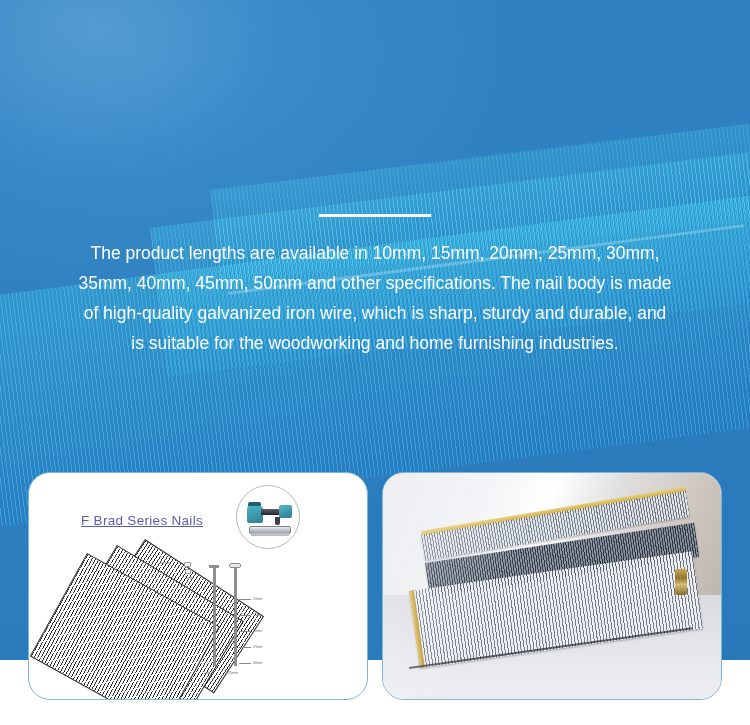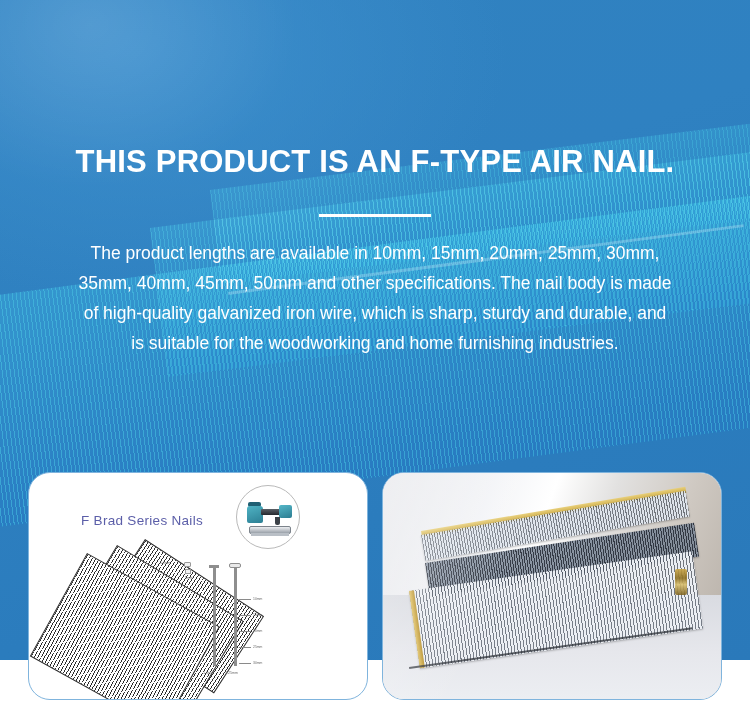--- a/index.html
+++ b/index.html
@@ -154,20 +154,21 @@
 
   
   .brand-label {
     position: absolute;
     left: 52px; top: 40px;
     color: #5b5ea8;
     font-size: 13.5px;
     letter-spacing: .3px;
     white-space: nowrap;
     font-family: "Liberation Sans", sans-serif;
+    text-decoration: underline;
   }
 
   .gun-circle {
     position: absolute;
     left: 207px; top: 12px;
     width: 62px; height: 62px;
     border: 1px solid #b9b9b9;
     border-radius: 50%;
     background: #ffffff;
     overflow: hidden;
@@ -417,21 +418,20 @@
 
 <div class="page">
 
   <div class="hero">
     <div class="glow-tl"></div>
     <div class="strip strip-c"></div>
     <div class="strip strip-b"></div>
     <div class="strip strip-a"></div>
     <div class="strip-edge"></div>
 
-    <div class="hero-title">THIS PRODUCT IS AN F-TYPE AIR NAIL.</div>
 
     <div class="hero-divider"></div>
 
     <div class="hero-text">The product lengths are available in 10mm, 15mm, 20mm, 25mm, 30mm, 35mm, 40mm, 45mm, 50mm and other specifications. The nail body is made of high-quality galvanized iron wire, which is sharp, sturdy and durable, and is suitable for the woodworking and home furnishing industries.</div>
   </div>
 
   <div class="cards">
 
     <div class="card card-left">
 

